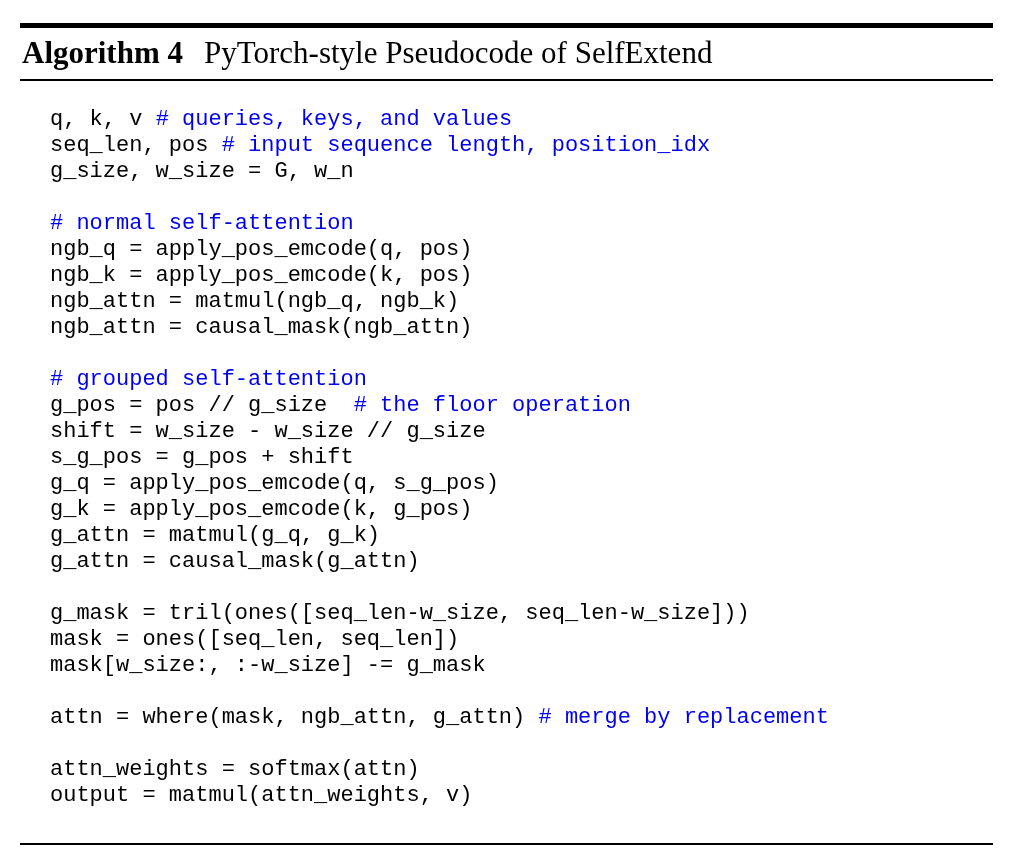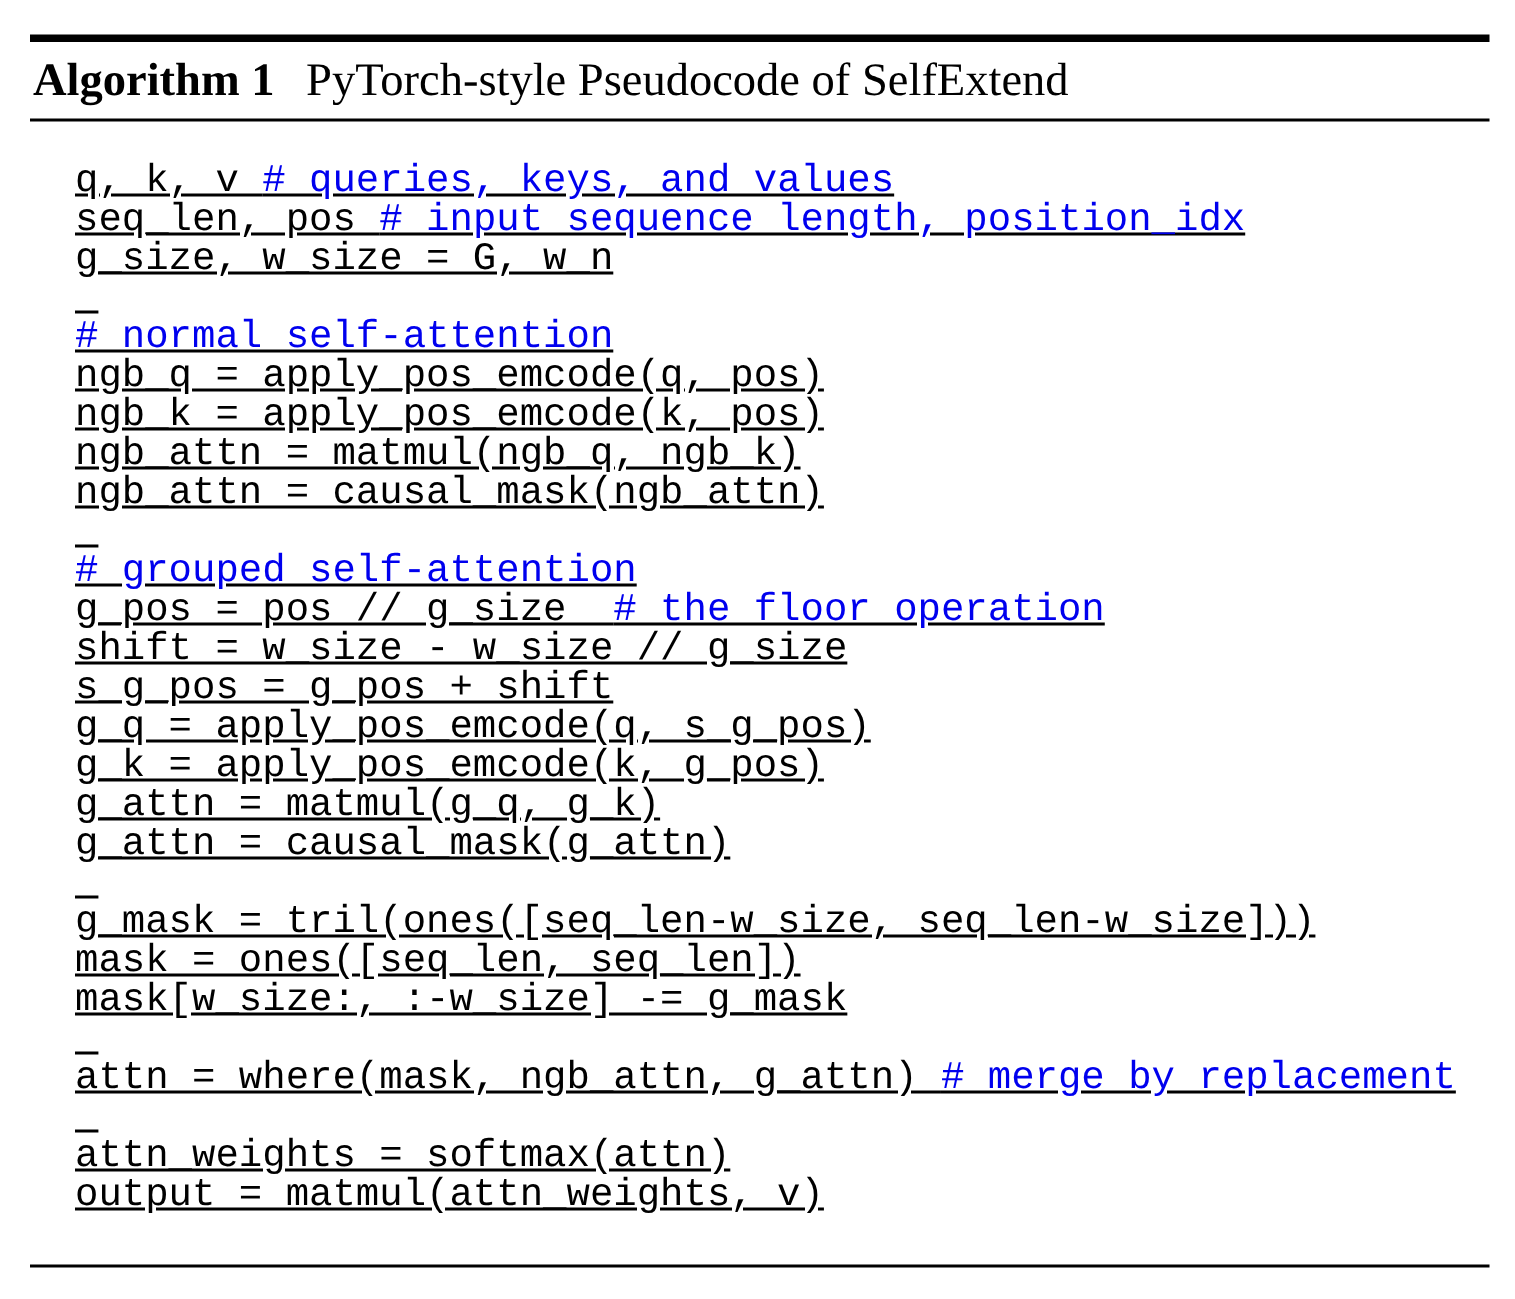--- a/index.html
+++ b/index.html
@@ -34,42 +34,41 @@
   .caption .label {
     font-weight: bold;
   }
   .caption .title {
     margin-left: 21px;
   }
   .code-block {
     margin-top: 26px;
     padding-left: 30px;
     font-family: "Liberation Mono", monospace;
-    font-size: 26px;
+    font-size: 22px;
     line-height: 26px;
     color: var(--code-color, #000000);
     white-space: pre;
-    text-decoration: underline;
   }
   .code-line {
     height: 26px;
   }
   .code-block .comment {
     color: var(--comment-color, #0000ee);
   }
   .bottom-rule-wrap {
     margin-top: 34px;
   }
 </style>
 </head>
 <body style="background: rgb(255, 255, 255);">
 
 <div class="figure">
   <div class="rule thick"></div>
   <div class="caption">
-    <span class="label">Algorithm 1</span><span class="title">PyTorch-style Pseudocode of SelfExtend</span>
+    <span class="label">Algorithm 4</span><span class="title">PyTorch-style Pseudocode of SelfExtend</span>
   </div>
   <div class="rule thin"></div>
   <div class="code-block"><div class="code-line"><span class="code">q, k, v </span><span class="comment"># queries, keys, and values</span></div><div class="code-line"><span class="code">seq_len, pos </span><span class="comment"># input sequence length, position_idx</span></div><div class="code-line"><span class="code">g_size, w_size = G, w_n</span></div><div class="code-line">&nbsp;</div><div class="code-line"><span class="comment"># normal self-attention</span></div><div class="code-line"><span class="code">ngb_q = apply_pos_emcode(q, pos)</span></div><div class="code-line"><span class="code">ngb_k = apply_pos_emcode(k, pos)</span></div><div class="code-line"><span class="code">ngb_attn = matmul(ngb_q, ngb_k)</span></div><div class="code-line"><span class="code">ngb_attn = causal_mask(ngb_attn)</span></div><div class="code-line">&nbsp;</div><div class="code-line"><span class="comment"># grouped self-attention</span></div><div class="code-line"><span class="code">g_pos = pos // g_size  </span><span class="comment"># the floor operation</span></div><div class="code-line"><span class="code">shift = w_size - w_size // g_size</span></div><div class="code-line"><span class="code">s_g_pos = g_pos + shift</span></div><div class="code-line"><span class="code">g_q = apply_pos_emcode(q, s_g_pos)</span></div><div class="code-line"><span class="code">g_k = apply_pos_emcode(k, g_pos)</span></div><div class="code-line"><span class="code">g_attn = matmul(g_q, g_k)</span></div><div class="code-line"><span class="code">g_attn = causal_mask(g_attn)</span></div><div class="code-line">&nbsp;</div><div class="code-line"><span class="code">g_mask = tril(ones([seq_len-w_size, seq_len-w_size]))</span></div><div class="code-line"><span class="code">mask = ones([seq_len, seq_len])</span></div><div class="code-line"><span class="code">mask[w_size:, :-w_size] -= g_mask</span></div><div class="code-line">&nbsp;</div><div class="code-line"><span class="code">attn = where(mask, ngb_attn, g_attn) </span><span class="comment"># merge by replacement</span></div><div class="code-line">&nbsp;</div><div class="code-line"><span class="code">attn_weights = softmax(attn)</span></div><div class="code-line"><span class="code">output = matmul(attn_weights, v)</span></div></div>
   <div class="bottom-rule-wrap">
     <div class="rule thin"></div>
   </div>
 </div>
 
 </body></html>

